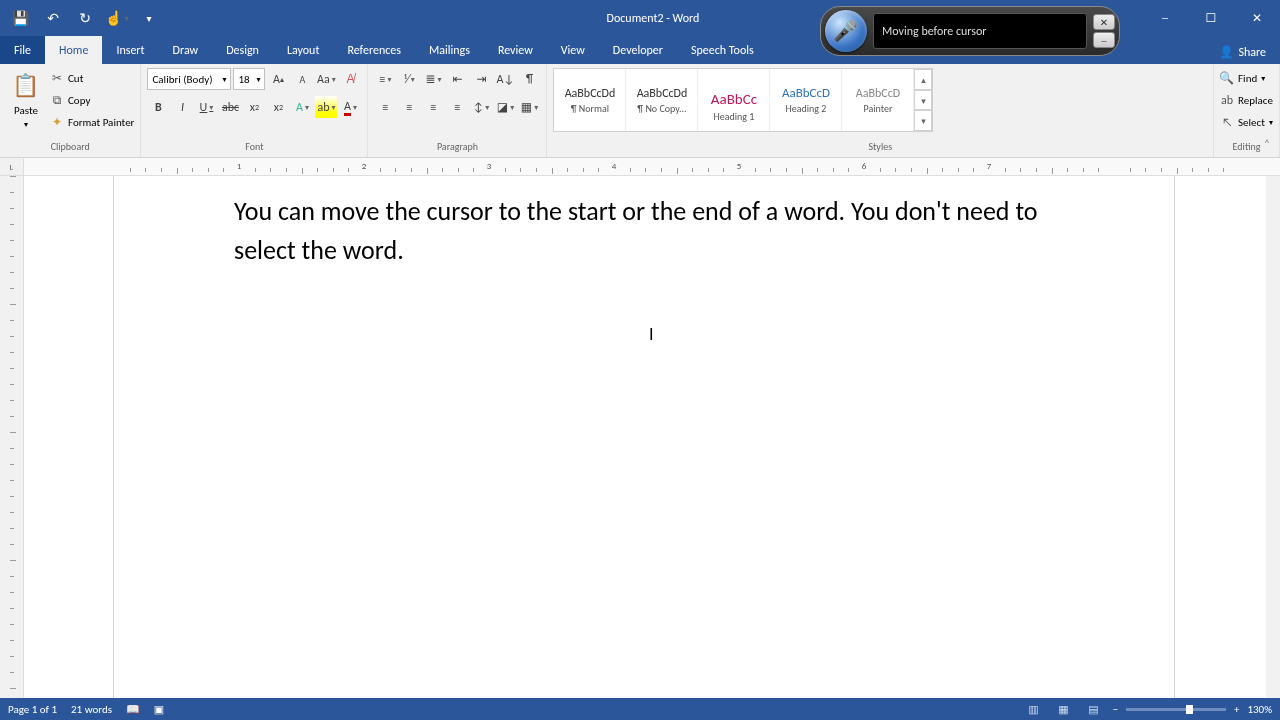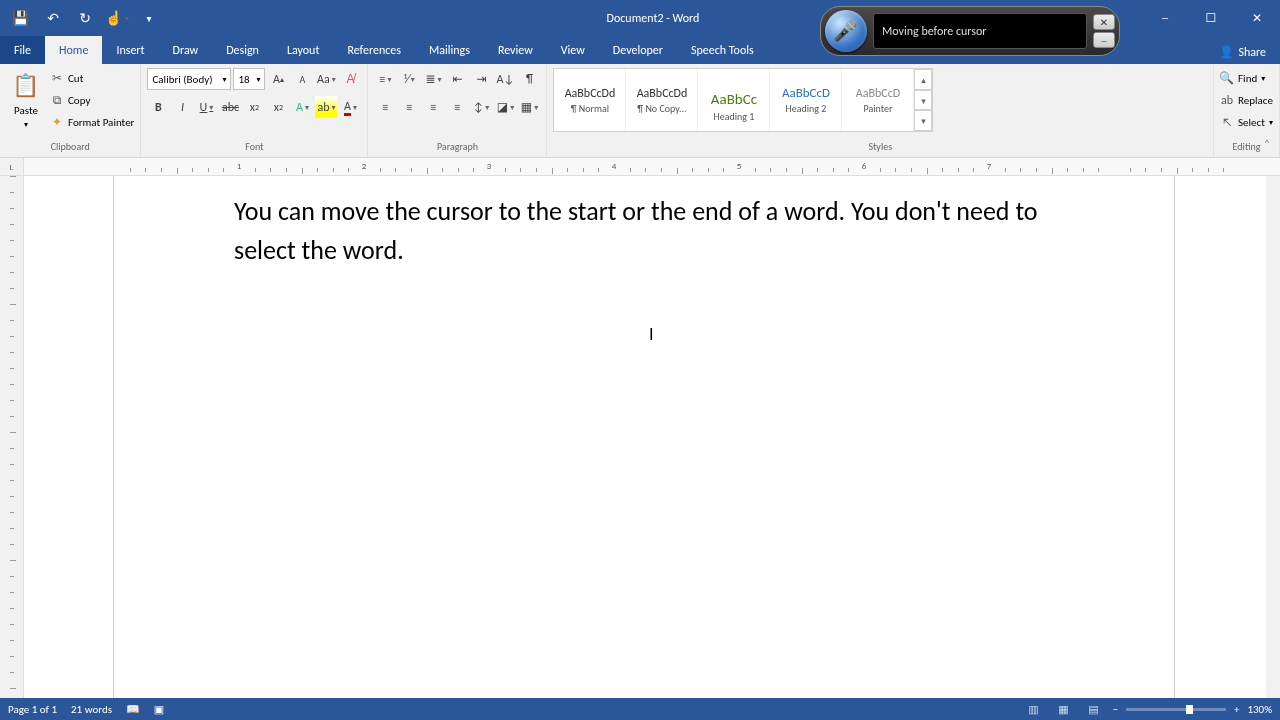--- a/index.html
+++ b/index.html
@@ -231,21 +231,21 @@
       <div class="styles-gallery">
         <div class="style-item">
           <span class="style-prev">AaBbCcDd</span>
           <span class="style-label">¶ Normal</span>
         </div>
         <div class="style-item">
           <span class="style-prev">AaBbCcDd</span>
           <span class="style-label">¶ No Copy...</span>
         </div>
         <div class="style-item">
-          <span class="style-prev" style="color:#4d7c0f;font-size:15px;margin-top:12px;">AaBbCc</span>
+          <span class="style-prev" style="color:#be185d;font-size:15px;margin-top:12px;">AaBbCc</span>
           <span class="style-label">Heading 1</span>
         </div>
         <div class="style-item">
           <span class="style-prev" style="color:#2e74b5;font-size:13px;">AaBbCcD</span>
           <span class="style-label">Heading 2</span>
         </div>
         <div class="style-item">
           <span class="style-prev" style="color:#888;">AaBbCcD</span>
           <span class="style-label">Painter</span>
         </div>

